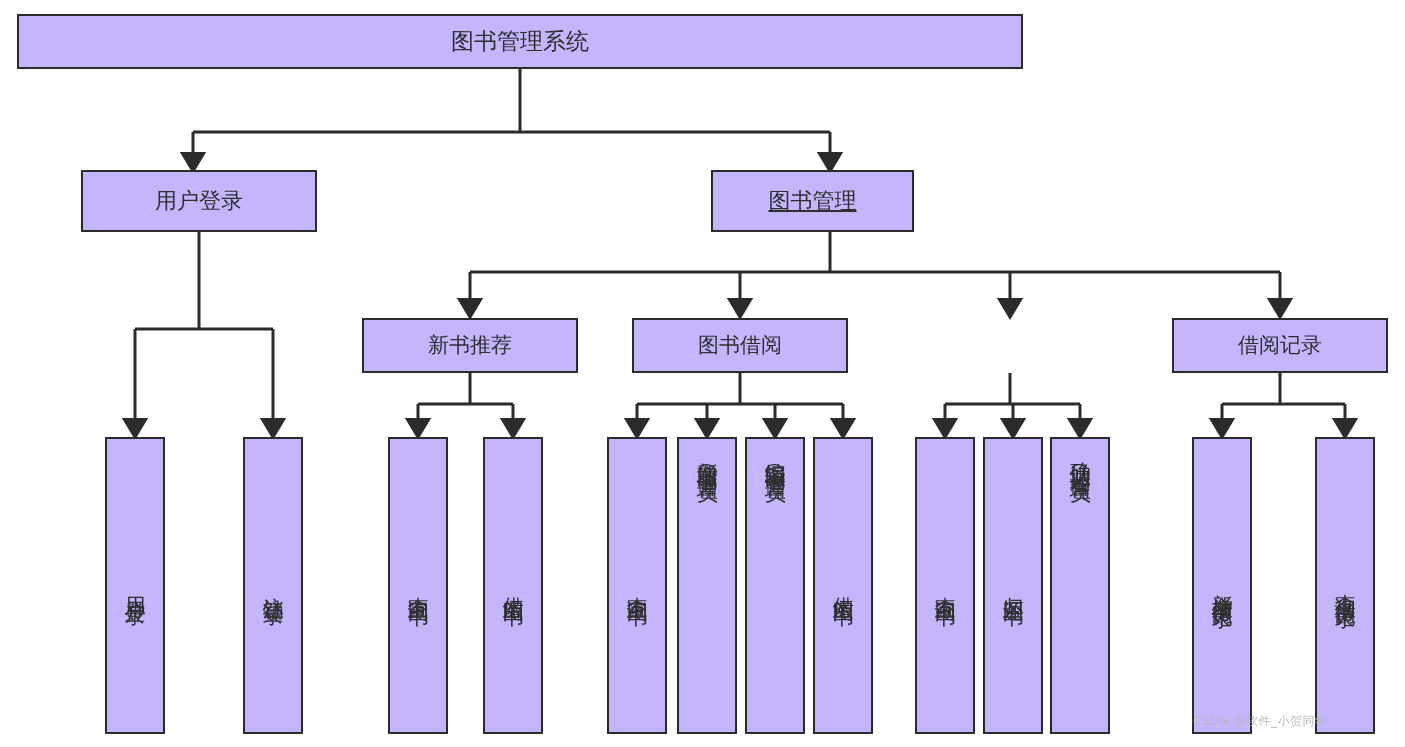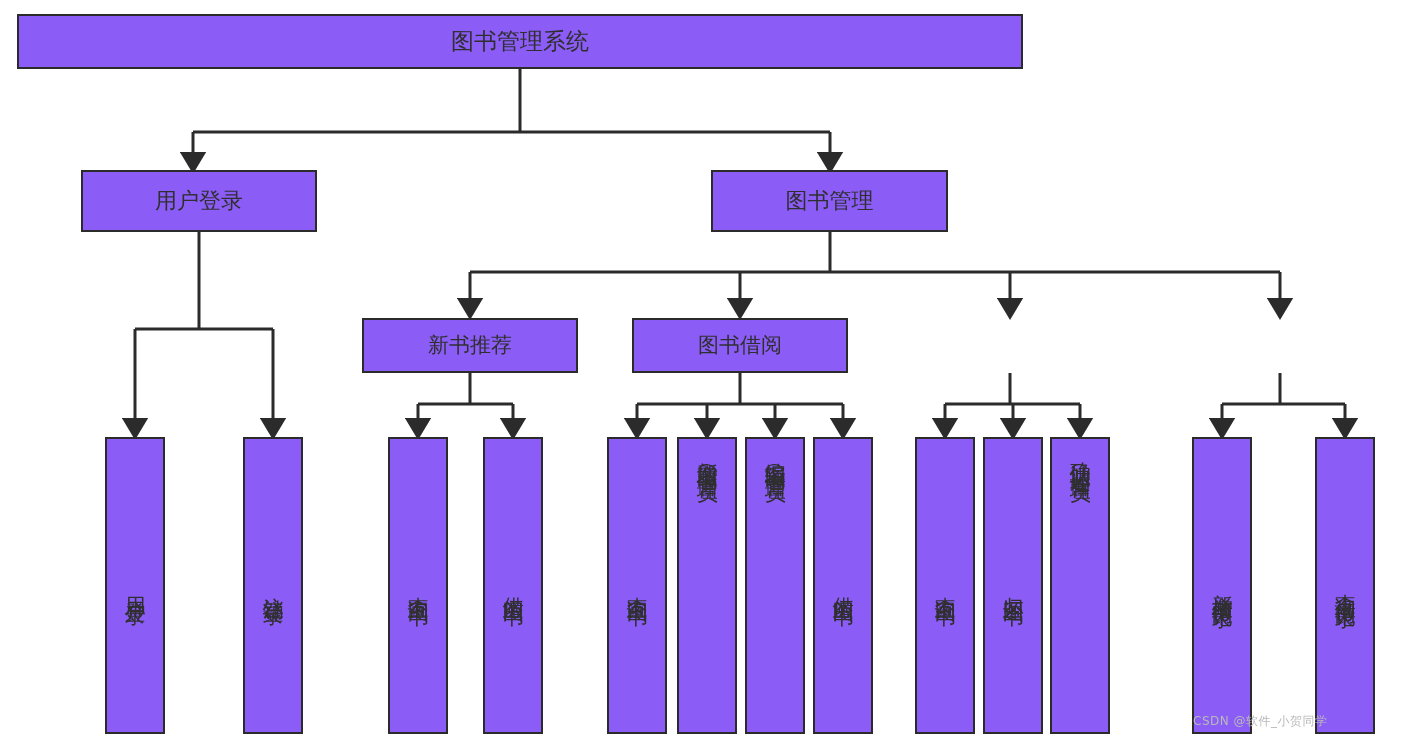--- a/index.html
+++ b/index.html
@@ -21,21 +21,21 @@
     position: absolute;
     left: 0;
     top: 0;
     width: 1405px;
     height: 747px;
     pointer-events: none;
   }
   .node {
     position: absolute;
     box-sizing: border-box;
-    background: #8b5cf6;
+    background: #c4b5fd;
     border: 2px solid #2b2b2b;
     display: flex;
     align-items: center;
     justify-content: center;
     color: #2f2f2f;
     line-height: 1.08;
   }
   .node.level0 {
     font-size: 23px;
   }
@@ -140,30 +140,33 @@
     </g>
   </svg>
 
   <div class="node level0" style="left:17px; top:14px; width:1006px; height:55px;">
     <span>图书管理系统</span>
   </div>
 
   <div class="node level1" style="left:81px; top:170px; width:236px; height:62px;">
     <span>用户登录</span>
   </div>
-  <div class="node level1" style="left:711px; top:170px; width:237px; height:62px;">
+  <div class="node level1" style="left:711px; top:170px; width:203px; height:62px;text-decoration:underline;">
     <span>图书管理</span>
   </div>
 
   <div class="node level2" style="left:362px; top:318px; width:216px; height:55px;">
     <span>新书推荐</span>
   </div>
   <div class="node level2" style="left:632px; top:318px; width:216px; height:55px;">
     <span>图书借阅</span>
   </div>
+  <div class="node level2" style="left:1172px; top:318px; width:216px; height:55px;">
+    <span>借阅记录</span>
+  </div>
 
   <div class="node leaf centered" style="left:105px; top:437px; width:60px; height:297px;">
     <span class="vtext">用户登录</span>
   </div>
   <div class="node leaf centered" style="left:243px; top:437px; width:60px; height:297px;">
     <span class="vtext">注销登录</span>
   </div>
 
   <div class="node leaf centered" style="left:388px; top:437px; width:60px; height:297px;">
     <span class="vtext">查询图书</span>

